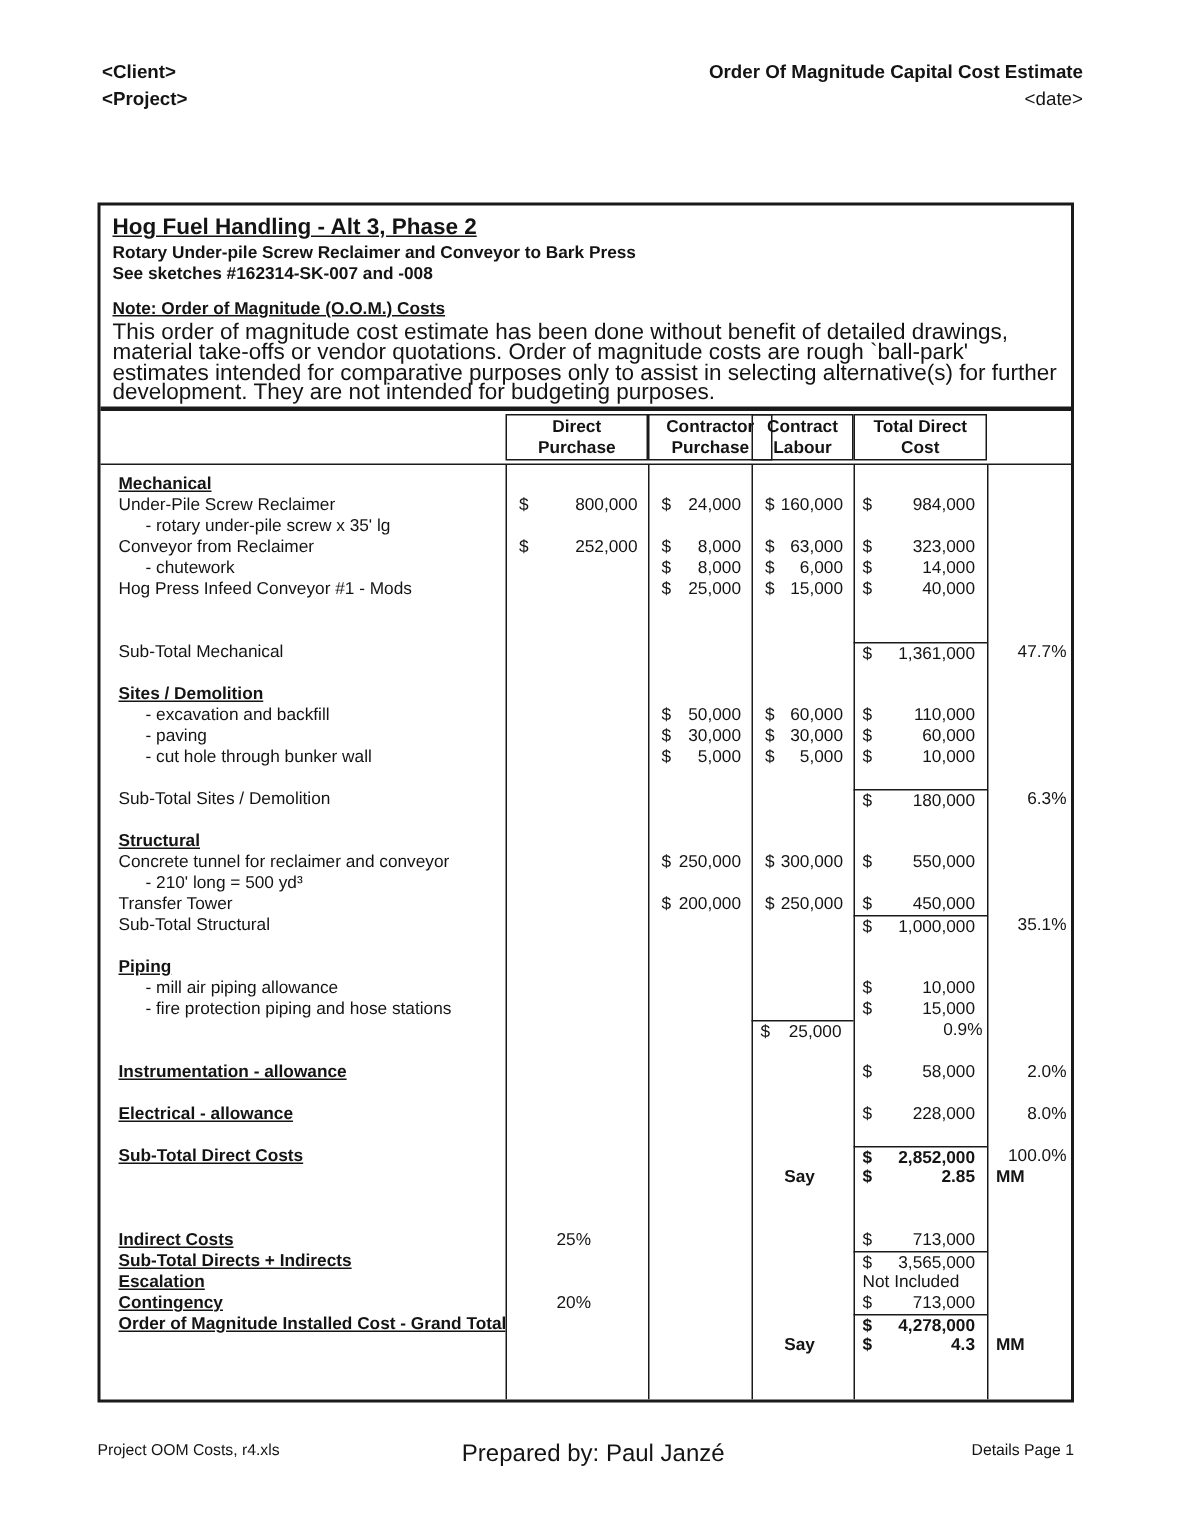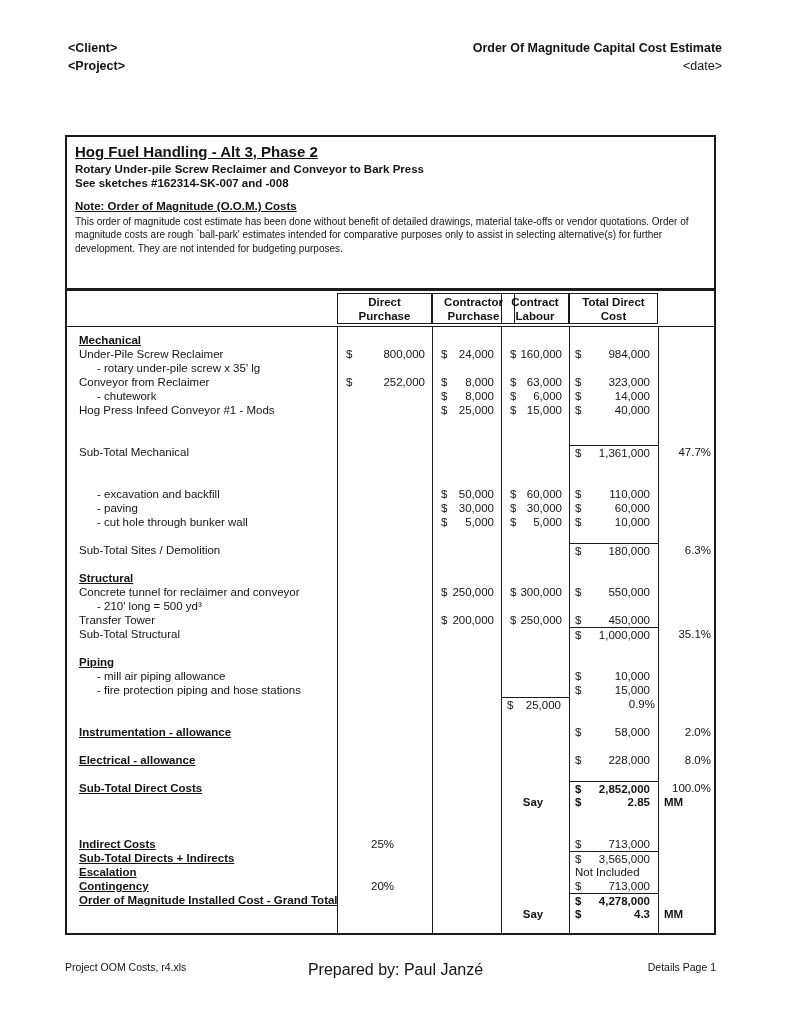--- a/index.html
+++ b/index.html
@@ -13,29 +13,29 @@
   .ph-project{position:absolute;left:68px;top:59px;font-size:12.5px;font-weight:bold;}
   .ph-title{position:absolute;right:69px;top:41px;font-size:12.5px;font-weight:bold;text-align:right;}
   .ph-date{position:absolute;right:69px;top:59px;font-size:12.5px;text-align:right;}
 
   
   .doc{
     position:absolute;left:65px;top:135px;width:651px;height:800px;
     border:2px solid #1a1a1a;box-sizing:border-box;display:flex;flex-direction:column;background:#fff;
   }
   .title-block{
-    border-bottom:3px solid #1a1a1a;height:154px;box-sizing:border-box;
+    border-bottom:3px solid #1a1a1a;height:137px;box-sizing:border-box;
     padding:4px 8px 0 8px;overflow:hidden;flex:none;
   }
   .tb-title{font-size:15px;font-weight:bold;text-decoration:underline;margin:2px 0 3px 0;}
   .tb-sub{font-size:13.5px;font-weight:bold;margin:0 0 4px 0;}
   .tb-desc{font-size:11.5px;font-weight:bold;line-height:13.5px;}
   .tb-sketch{font-size:11.5px;font-weight:bold;line-height:13.5px;margin-bottom:10px;}
   .tb-note-h{font-size:11.5px;font-weight:bold;text-decoration:underline;line-height:13.5px;margin-bottom:1px;}
-  .tb-note{font-size:10px;line-height:13.5px;max-width:636px;}
+  .tb-note{font-size:15px;line-height:13.5px;max-width:636px;}
 
   
   .col-headers{position:relative;height:35px;border-bottom:1px solid #1a1a1a;flex:none;}
   .hcell{
     position:absolute;top:2px;height:31px;box-sizing:border-box;border:1px solid #1a1a1a;
     font-size:11.5px;font-weight:bold;text-align:center;white-space:pre-line;line-height:14px;padding-top:1px;
   }
   .hcell:nth-of-type(1){left:270px;width:95px;}
   .hcell:nth-of-type(2){left:365px;width:83px;}
   .hcell:nth-of-type(3){left:434px;width:68px;}
@@ -205,20 +205,21 @@
         <div class="c"></div>
         <div class="c"></div>
         <div class="c m tdcol line-top">
           <span>$</span>
           <span>1,361,000</span>
         </div>
         <div class="c pct">47.7%</div>
       </div>
       <div class="row"></div>
       <div class="row">
+        <div class="c desc sec">Sites / Demolition</div>
         <div class="c"></div>
         <div class="c"></div>
         <div class="c"></div>
         <div class="c"></div>
         <div class="c"></div>
       </div>
       <div class="row">
         <div class="c desc ind">- excavation and backfill</div>
         <div class="c"></div>
         <div class="c m">

